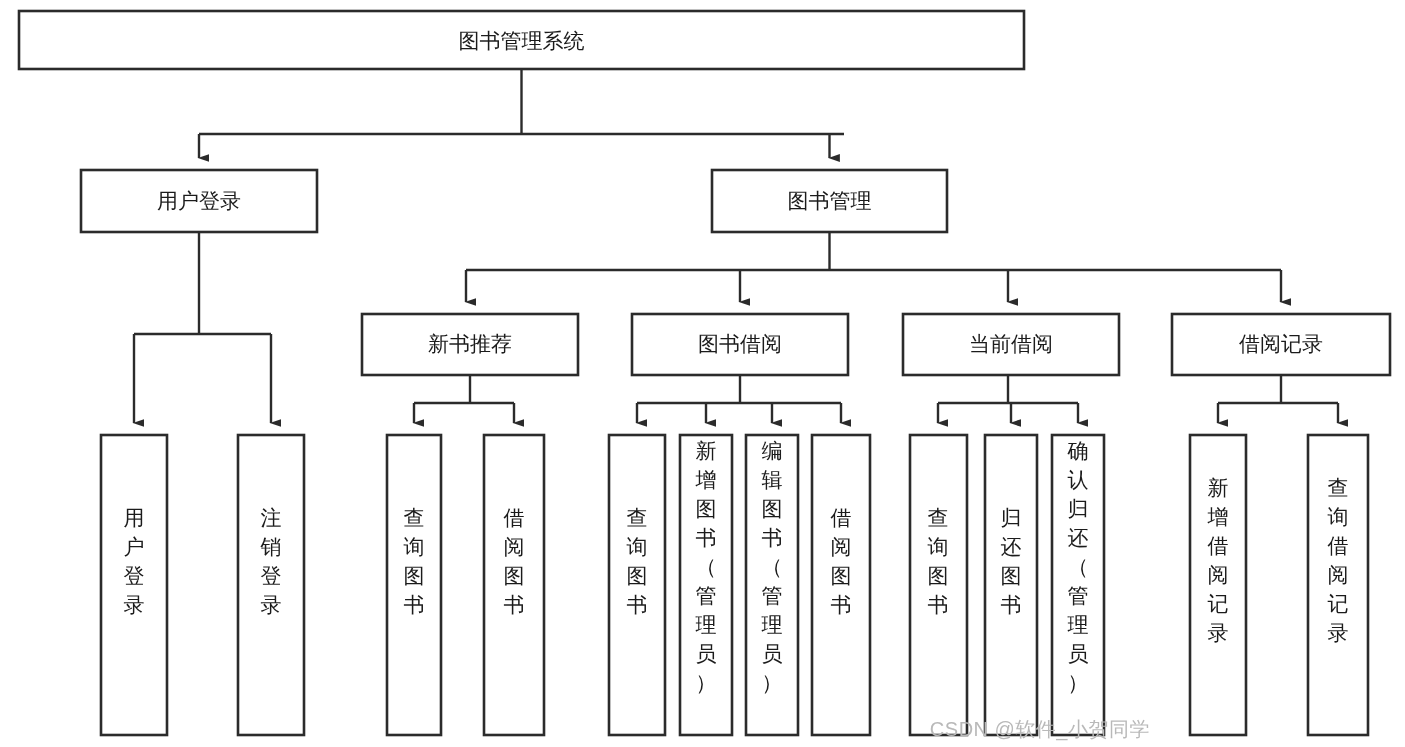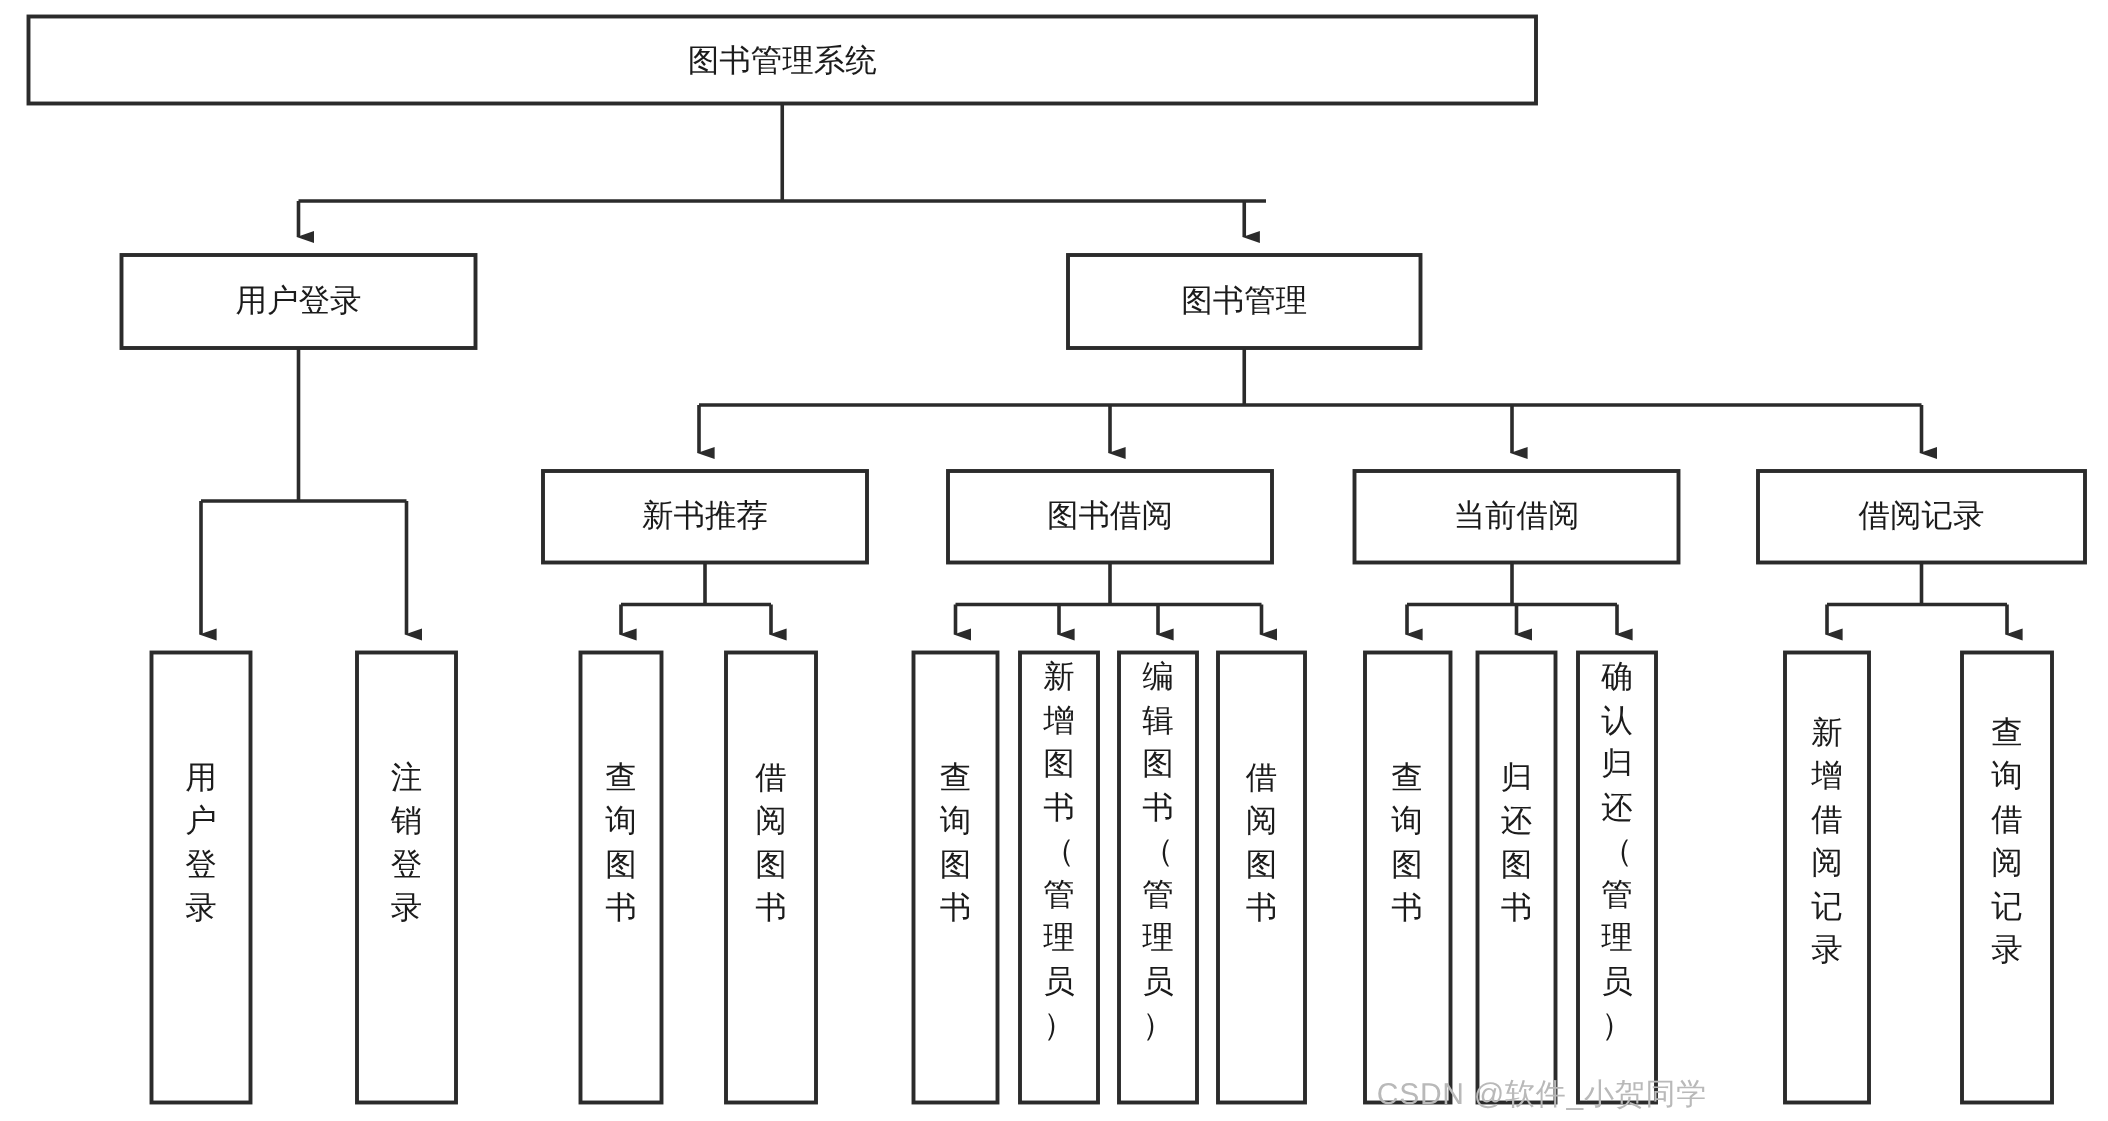--- a/index.html
+++ b/index.html
@@ -46,21 +46,21 @@
     dominant-baseline: middle;
   }
   .node-label-v {
     font-family: "Liberation Sans", "DejaVu Sans", sans-serif;
     font-size: 21px;
     fill: #1b1b1b;
     text-anchor: middle;
   }
   .watermark-text {
     position: absolute;
-    right: 12px;
+    right: 0;
     bottom: 4px;
     font-family: "Liberation Sans", "DejaVu Sans", sans-serif;
     font-size: 20px;
     color: #b9b9b9;
     letter-spacing: 0.5px;
     white-space: nowrap;
     pointer-events: none;
   }
 </style>
 </head>

